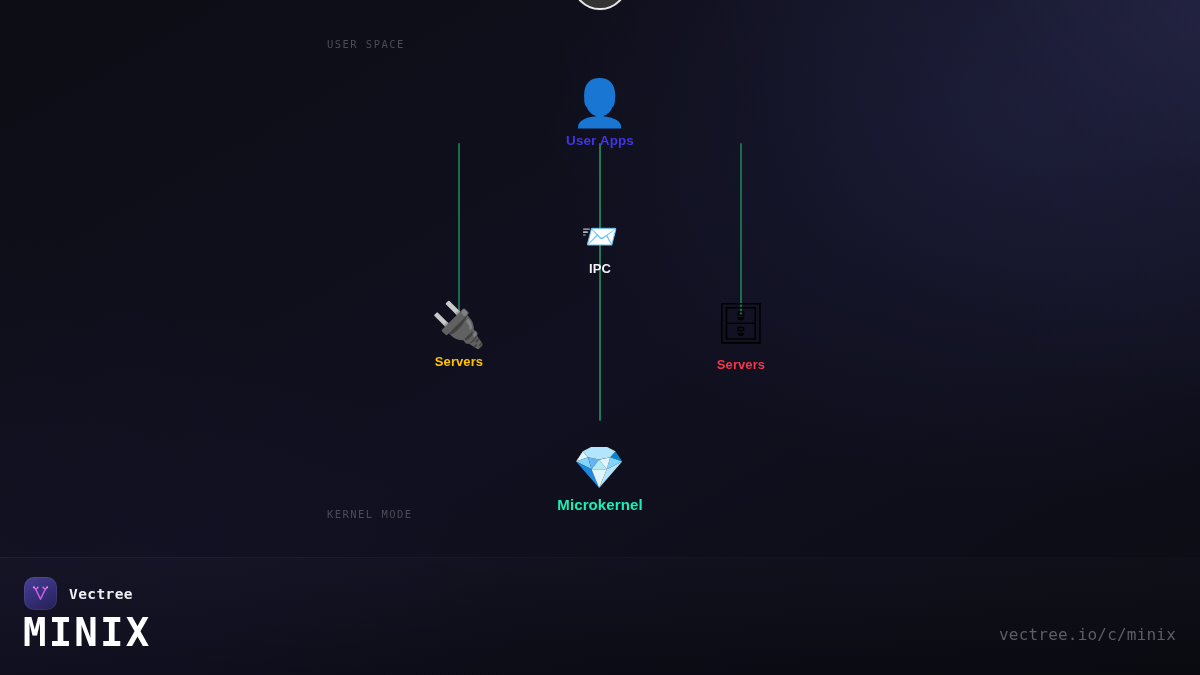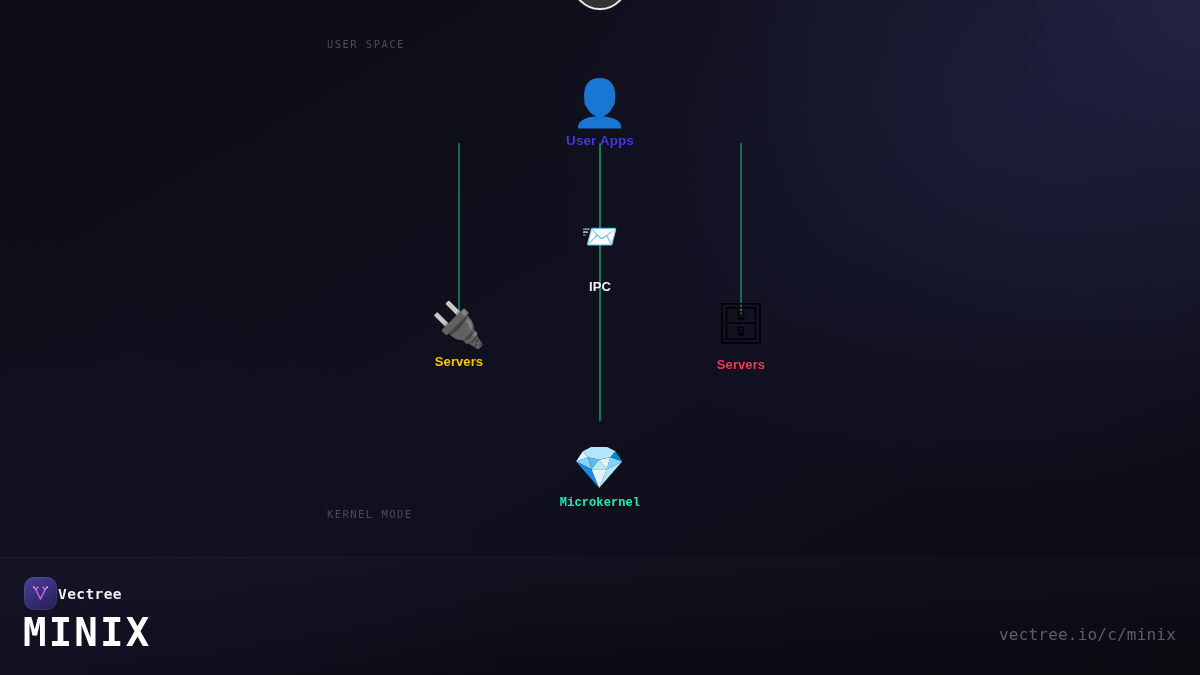--- a/index.html
+++ b/index.html
@@ -80,51 +80,51 @@
     white-space:nowrap;
     text-align:left;
   }
 
   #node-userapps { left:545px; top:80px;  width:110px; }
   #node-userapps .glyph { font-size:46px; }
   #node-userapps .node-label { color:#4036e6; font-size:13.5px; }
 
   #node-ipc      { left:545px; top:222px; width:110px; }
   #node-ipc .glyph { font-size:30px; }
-  #node-ipc .node-label { color:#f2f2f5; margin-top:27px; }
+  #node-ipc .node-label { color:#f2f2f5; margin-top:9px; }
 
   #node-drivers  { left:404px; top:303px; width:110px; }
   #node-drivers .glyph { font-size:44px; }
   #node-drivers .node-label { color:#ffc400; }
 
   #node-servers  { left:686px; top:303px; width:110px; }
   #node-servers .glyph { font-size:40px; }
   #node-servers .node-label { color:#f4384a;margin-top:14px; }
 
   #node-microkernel { left:545px; top:447px; width:110px; }
   #node-microkernel .glyph { font-size:42px; }
-  #node-microkernel .node-label { color:#18f0b4; font-size:12px;font-family:Liberation Mono, monospace; }
+  #node-microkernel .node-label { color:#18f0b4; font-size:15px; }
 
   
   .footer-rule {
     position:absolute;
     left:0; top:557px; width:1200px; height:1px;
     background:linear-gradient(90deg, rgba(255,255,255,0.055) 0%, rgba(255,255,255,0.03) 45%, rgba(255,255,255,0.012) 100%);
   }
   .footer-wash {
     position:absolute;
     left:0; top:558px; width:1200px; height:117px;
     background:linear-gradient(180deg, rgba(255,255,255,0.012) 0%, rgba(0,0,0,0.18) 100%);
     pointer-events:none;
   }
 
   .brand-row {
     position:absolute;
     left:24px; top:577px;
-    display:flex; align-items:center; gap:1px;
+    display:flex; align-items:center; gap:12px;
   }
   .brand-mark {
     width:33px; height:33px;
     border-radius:10px;
     background:linear-gradient(152deg, #4a3f96 0%, #37307a 48%, #241f52 100%);
     display:flex; align-items:center; justify-content:center;
     box-shadow:inset 0 0 0 1px rgba(255,255,255,0.07);
     flex:0 0 auto;
   }
   .brand-name {

